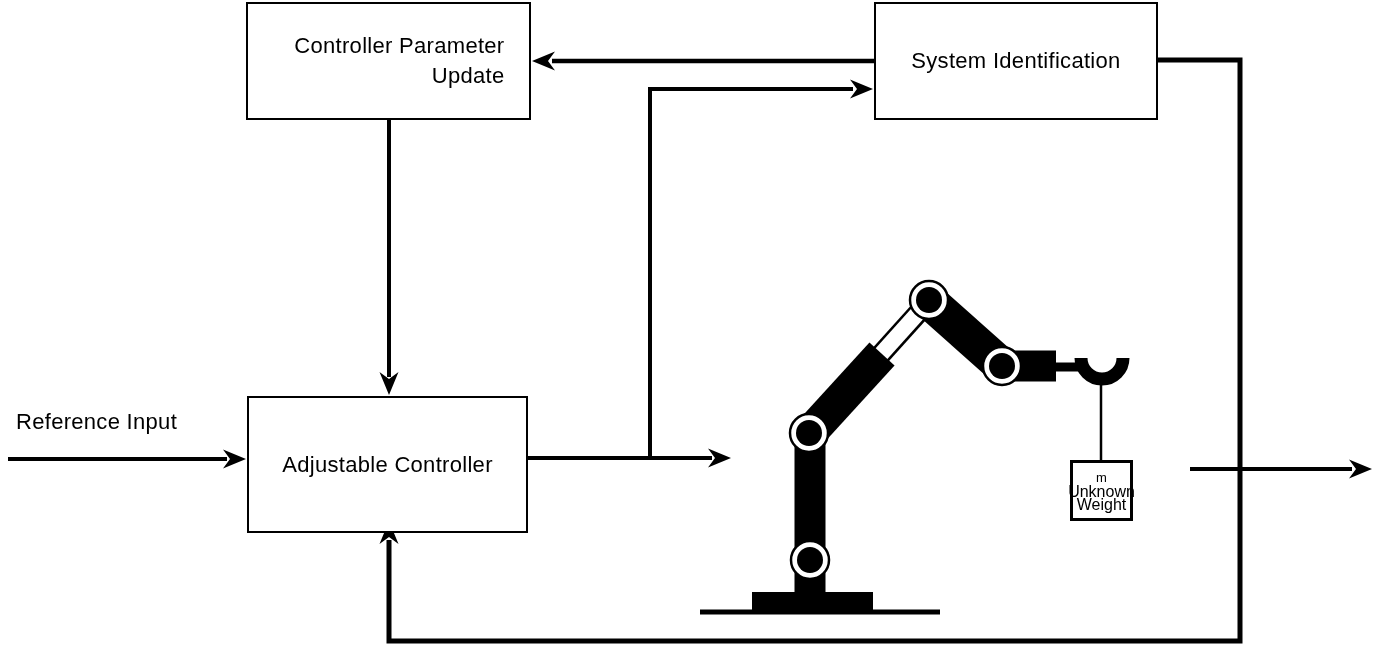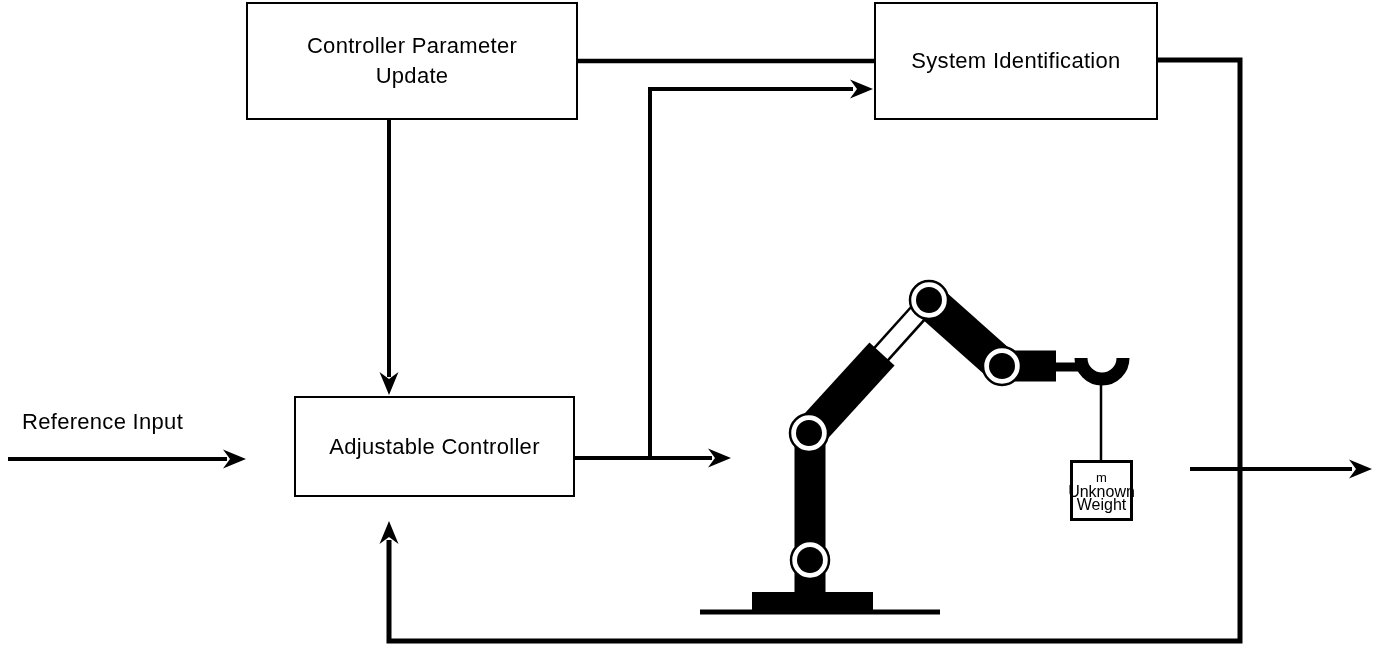--- a/index.html
+++ b/index.html
@@ -18,26 +18,26 @@
     border:2px solid #000000;
     display:flex;align-items:center;justify-content:center;
     text-align:center;
     box-sizing:border-box;
   }
   .node .lbl{
     font-size:22px;
     letter-spacing:0.3px;
     line-height:30px;
   }
-  #cpu-box{left:246px;top:2px;width:332px;height:118px;}
+  #cpu-box{left:246px;top:2px;width:285px;height:118px;text-align:right;}
   #cpu-box .lbl{max-width:232px;}
   #sysid-box{left:874px;top:2px;width:284px;height:118px;}
-  #ac-box{left:247px;top:396px;width:281px;height:101px;margin-left:47px;}
+  #ac-box{left:247px;top:396px;width:281px;height:137px;}
   #ref-label{
-    position:absolute;left:22px;top:409px;width:220px;
+    position:absolute;left:16px;top:409px;width:220px;
     font-size:22px;letter-spacing:0.3px;text-align:left;
   }
   #weight-box{
     left:1070px;top:460px;width:63px;height:61px;
     border-width:3px;
     flex-direction:column;
     padding:1px 0;
   }
   #weight-box .mass{font-size:13px;line-height:15px;}
   #weight-box .cap{font-size:16px;line-height:13px;}

